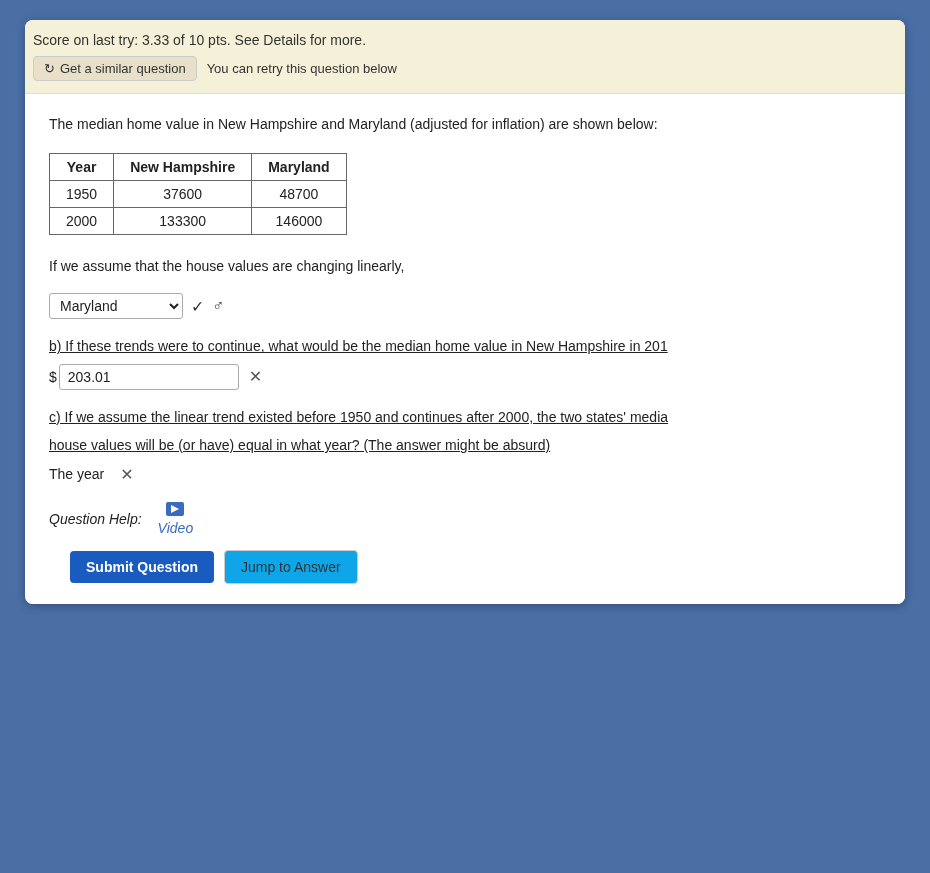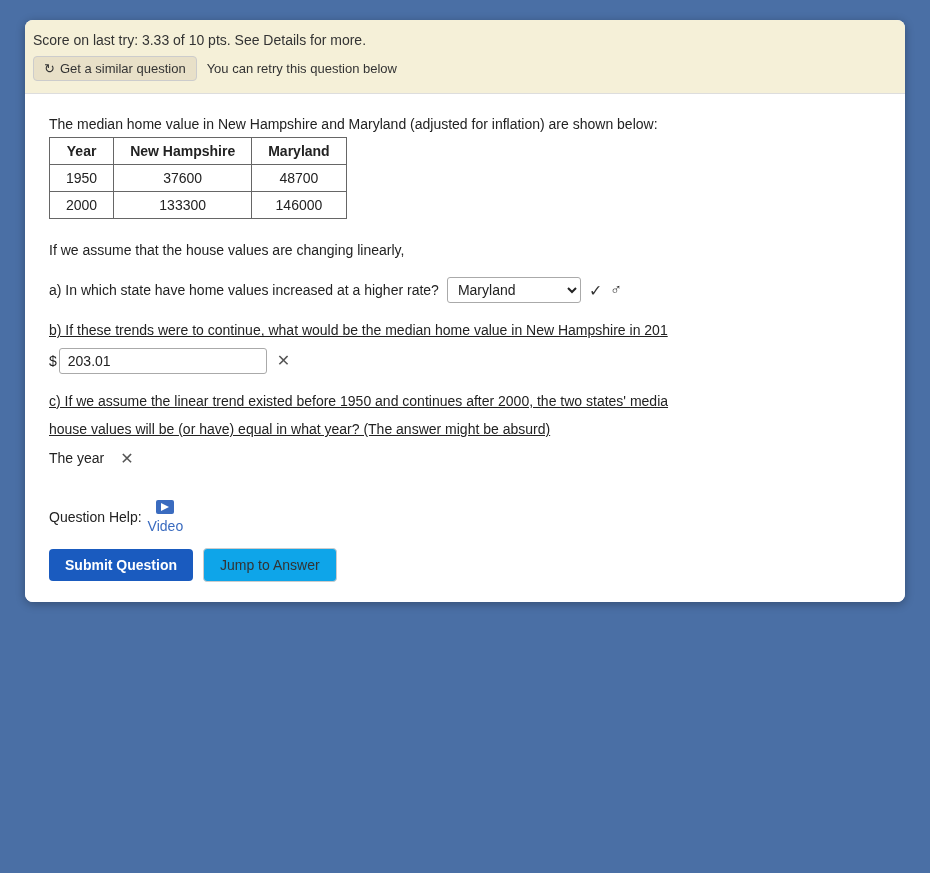--- a/index.html
+++ b/index.html
@@ -65,21 +65,21 @@
     }
 
     .content-area {
       padding: 20px 24px;
       background-color: #fff;
     }
 
     .question-intro {
       font-size: 14px;
       color: #222;
-      margin-bottom: 2px;
+      margin-bottom: 18px;
       line-height: 1.5;
     }
 
     .data-table {
       border-collapse: collapse;
       margin-bottom: 20px;
     }
 
     .data-table th, .data-table td {
       border: 1px solid #666;
@@ -148,21 +148,21 @@
       color: #222;
       margin-right: 2px;
     }
 
     .answer-input {
       border: 1px solid #aaa;
       border-radius: 3px;
       padding: 4px 8px;
       font-size: 14px;
       color: #222;
-      width: 208px;
+      width: 180px;
     }
 
     .clear-btn {
       background: none;
       border: none;
       font-size: 16px;
       cursor: pointer;
       color: #555;
       margin-left: 6px;
       padding: 2px 4px;
@@ -172,25 +172,26 @@
       font-size: 14px;
       color: #222;
       margin-bottom: 6px;
       line-height: 1.6;
       text-decoration: underline;
     }
 
     .question-help-row {
       display: flex;
       align-items: center;
-      gap: 6px;
-      margin-top: 30px;
+      gap: 16px;
+      margin-top: 16px;
       margin-bottom: 14px;
       font-size: 14px;
       color: #222;
+      font-style: italic;
     }
 
     .video-link {
       color: #3a6bbf;
       text-decoration: none;
       font-size: 14px;
       display: flex;
       align-items: center;
       gap: 4px;
       flex-direction: column;
@@ -224,20 +225,21 @@
 
     .submit-btn {
       background-color: #1a5bbf;
       color: #fff;
       border: none;
       border-radius: 4px;
       padding: 8px 16px;
       font-size: 14px;
       font-weight: bold;
       cursor: pointer;
+      margin-left: 21px;
     }
 
     .jump-btn {
       background-color: #0ea5e9;
       color: #333;
       border: 1px solid #ccc;
       border-radius: 4px;
       padding: 8px 16px;
       font-size: 14px;
       cursor: pointer;
@@ -301,21 +303,20 @@
           <td>2000</td>
           <td>133300</td>
           <td>146000</td>
         </tr>
       </tbody>
     </table>
 
     <div class="section-text">If we assume that the house values are changing linearly,</div>
 
     <div class="question-row">
-      <span class="question-label">a) In which state have home values increased at a higher rate?</span>
       <select class="answer-select">
         <option>New Hampshire</option>
         <option selected="">Maryland</option>
       </select>
       <span class="check-icon">✓</span>
       <span class="redo-icon">♂</span>
     </div>
 
     <div class="b-question-block">
       <div class="sub-question">

